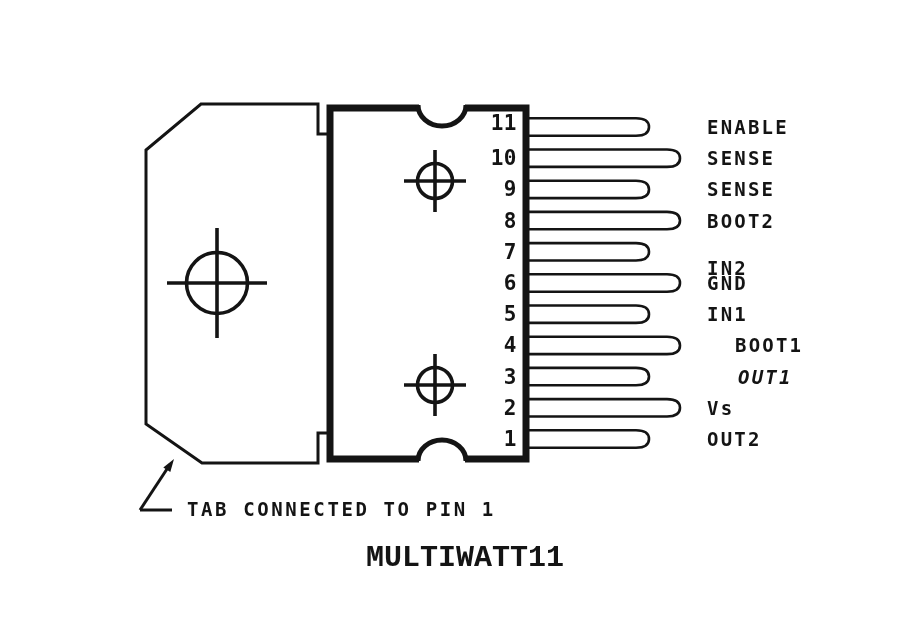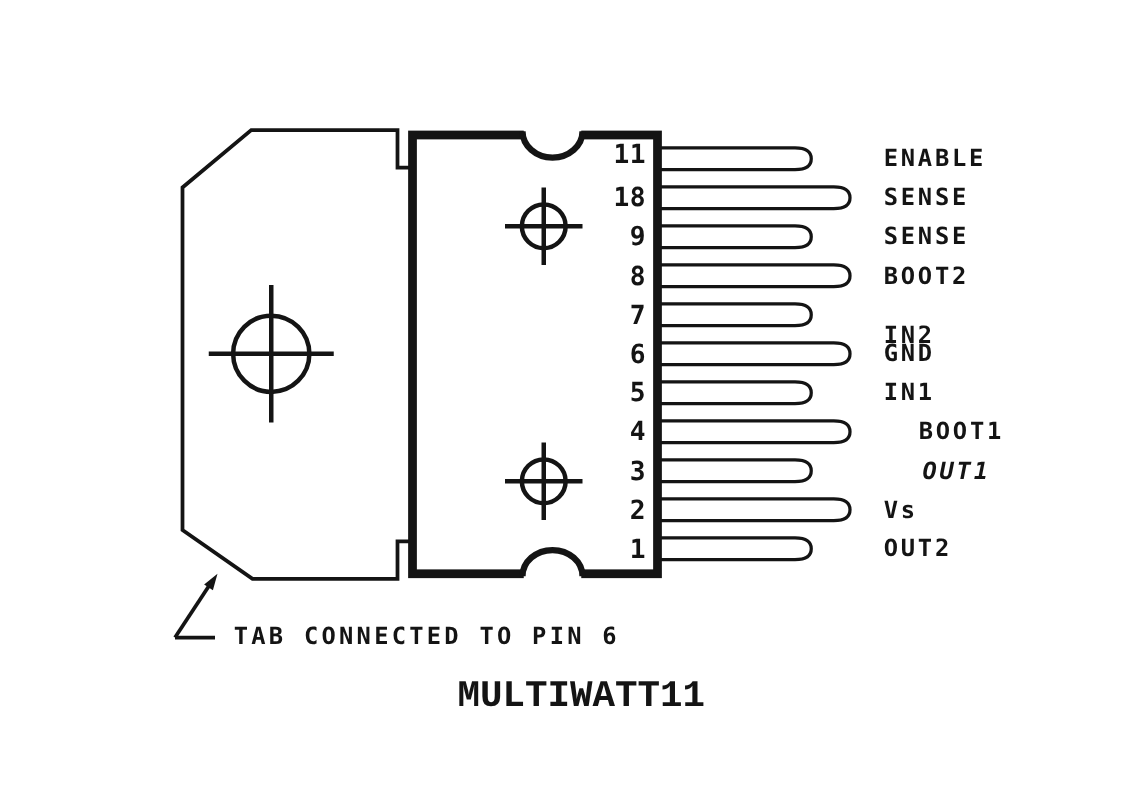--- a/index.html
+++ b/index.html
@@ -114,21 +114,21 @@
     <g stroke="#141414" stroke-width="3" fill="#141414">
       <line x1="140" y1="510" x2="172" y2="510"></line>
       <line x1="140" y1="510" x2="167" y2="469"></line>
       <polygon points="174,459 170.3,472.1 163.3,467.5" stroke="none"></polygon>
     </g>
   </svg>
 
   <div id="pin-text-layer">
       <div class="pin-number" style="right: 383px; top: 110px;">11</div>
       <div class="pin-label" style="left: 707px; top: 114px;">ENABLE</div>
-      <div class="pin-number" style="right: 383px; top: 145.2px;">18</div>
+      <div class="pin-number" style="right: 383px; top: 145.2px;">10</div>
       <div class="pin-label" style="left: 707px; top: 145px;">SENSE</div>
       <div class="pin-number" style="right: 383px; top: 176.4px;">9</div>
       <div class="pin-label" style="left: 707px; top: 176.4px;">SENSE</div>
       <div class="pin-number" style="right: 383px; top: 207.6px;">8</div>
       <div class="pin-label" style="left: 707px; top: 207.6px;">BOOT2</div>
       <div class="pin-number" style="right: 383px; top: 238.8px;">7</div>
       <div class="pin-label" style="left: 707px; top: 238.8px; margin-top: 16px;">IN2</div>
       <div class="pin-number" style="right: 383px; top: 270px;">6</div>
       <div class="pin-label" style="left: 707px; top: 270px;">GND</div>
       <div class="pin-number" style="right: 383px; top: 301.2px;">5</div>
@@ -136,16 +136,16 @@
       <div class="pin-number" style="right: 383px; top: 332.4px;">4</div>
       <div class="pin-label" style="left: 707px; top: 332.4px; margin-left: 28px;">BOOT1</div>
       <div class="pin-number" style="right: 383px; top: 363.6px;">3</div>
       <div class="pin-label" style="left: 738px; top: 363.6px; font-style: italic;">OUT1</div>
       <div class="pin-number" style="right: 383px; top: 394.8px;">2</div>
       <div class="pin-label" style="left: 707px; top: 394.8px;">Vs</div>
       <div class="pin-number" style="right: 383px; top: 426px;">1</div>
       <div class="pin-label" style="left: 707px; top: 426px;">OUT2</div>
     </div>
 
-  <div class="annotation-text">TAB CONNECTED TO PIN 6</div>
+  <div class="annotation-text">TAB CONNECTED TO PIN 1</div>
 
   <div class="title-text">MULTIWATT11</div>
 </div>
 
 </body></html>

